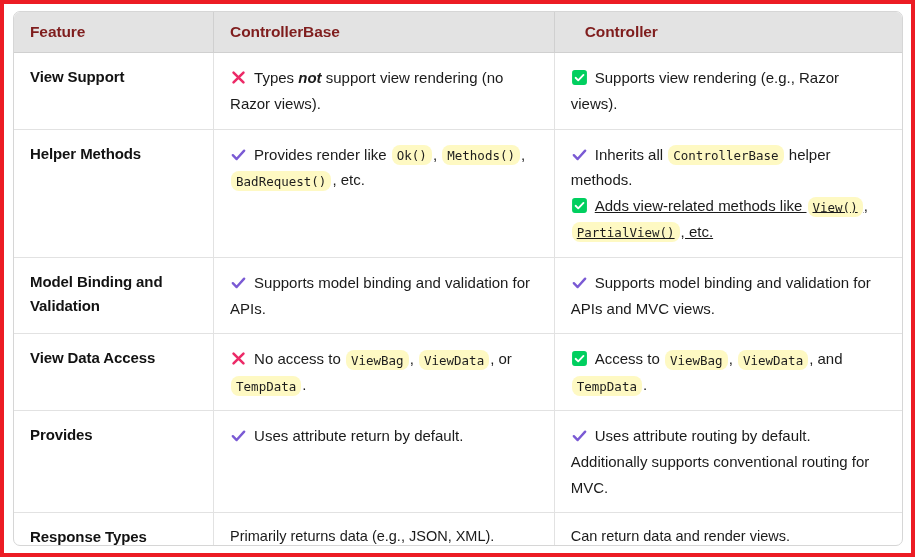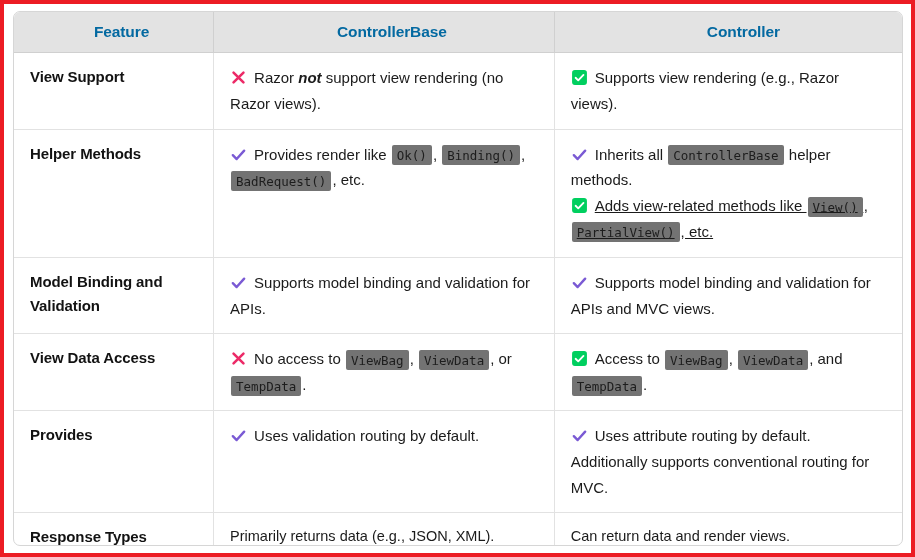--- a/index.html
+++ b/index.html
@@ -40,24 +40,24 @@
     border-collapse: collapse;
     table-layout: fixed;
   }
 
   table.cmp col.c-feature  { width: 198px; }
   table.cmp col.c-base     { width: 338px; }
   table.cmp col.c-ctrl     { width: 345px; }
 
   thead th {
     background: #e3e3e3;
-    text-align: center;
+    text-align: left;
     font-weight: bold;
     font-size: 15.5px;
-    color: #0369a1;
+    color: #7f1d1d;
     padding: 11px 0 11px 16px;
     border-right: 1px solid #d0d0d0;
     border-bottom: 1px solid #d0d0d0;
     vertical-align: middle;
     letter-spacing: -0.1px;
   }
   thead th:last-child { border-right: none; padding-left: 30px; }
 
   tbody td {
     border-right: 1px solid #e2e2e2;
@@ -92,23 +92,23 @@
     vertical-align: -3px;
     margin-right: 7px;
     line-height: 0;
   }
   .ico svg { display: block; }
 
   
   code.chip {
     font-family: "DejaVu Sans Mono", "Liberation Mono", monospace;
     font-size: 12.5px;
-    background: #737373;
+    background: #fef9c3;
     color: #1d1d1d;
-    border-radius: 2px;
+    border-radius: 8px;
     padding: 2.5px 5px;
     margin: 0 1px;
     white-space: nowrap;
   }
 
   b.strong { font-weight: bold; font-style: italic; }
 </style>
 </head>
 <body>
 
@@ -129,40 +129,40 @@
       </thead>
       <tbody>
 
         <tr>
           <td class="feature">View Support</td>
           <td class="body-cell">
             <span class="ico">
               <svg width="17" height="17" viewBox="0 0 24 24">
                   <path d="M5 5 L19 19 M19 5 L5 19" stroke="#ec2a67" stroke-width="3.6" stroke-linecap="round"></path>
                 </svg>
-            </span><span>Razor </span><b class="strong">not</b><span> support view rendering (no Razor views).</span>
+            </span><span>Types </span><b class="strong">not</b><span> support view rendering (no Razor views).</span>
           </td>
           <td class="body-cell">
             <span class="ico">
               <svg width="17" height="17" viewBox="0 0 24 24">
                   <rect x="1.5" y="1.5" width="21" height="21" rx="4" fill="#00cf5f"></rect>
                   <path d="M6.5 12.4 L10.2 16 L17.6 8.4" stroke="#ffffff" stroke-width="2.6" fill="none" stroke-linecap="round" stroke-linejoin="round"></path>
                 </svg>
             </span><span>Supports view rendering (e.g., Razor views).</span>
           </td>
         </tr>
 
         <tr>
           <td class="feature">Helper Methods</td>
           <td class="body-cell">
             <span class="ico">
               <svg width="17" height="17" viewBox="0 0 24 24">
                   <path d="M4 13 L9.4 18.4 L20 6.6" stroke="#7a5ad4" stroke-width="3.4" fill="none" stroke-linecap="round" stroke-linejoin="round"></path>
                 </svg>
-            </span><span>Provides render like </span><code class="chip">Ok()</code><span>, </span><code class="chip">Binding()</code><span>, </span><code class="chip">BadRequest()</code><span>, etc.</span>
+            </span><span>Provides render like </span><code class="chip">Ok()</code><span>, </span><code class="chip">Methods()</code><span>, </span><code class="chip">BadRequest()</code><span>, etc.</span>
           </td>
           <td class="body-cell">
             <span class="line">
               <span class="ico">
                 <svg width="17" height="17" viewBox="0 0 24 24">
                     <path d="M4 13 L9.4 18.4 L20 6.6" stroke="#7a5ad4" stroke-width="3.4" fill="none" stroke-linecap="round" stroke-linejoin="round"></path>
                   </svg>
               </span><span>Inherits all </span><code class="chip">ControllerBase</code><span> helper methods.</span>
             </span>
             <span class="line">
@@ -213,21 +213,21 @@
           </td>
         </tr>
 
         <tr>
           <td class="feature">Provides</td>
           <td class="body-cell">
             <span class="ico">
               <svg width="17" height="17" viewBox="0 0 24 24">
                   <path d="M4 13 L9.4 18.4 L20 6.6" stroke="#7a5ad4" stroke-width="3.4" fill="none" stroke-linecap="round" stroke-linejoin="round"></path>
                 </svg>
-            </span><span>Uses validation routing by default.</span>
+            </span><span>Uses attribute return by default.</span>
           </td>
           <td class="body-cell">
             <span class="ico">
               <svg width="17" height="17" viewBox="0 0 24 24">
                   <path d="M4 13 L9.4 18.4 L20 6.6" stroke="#7a5ad4" stroke-width="3.4" fill="none" stroke-linecap="round" stroke-linejoin="round"></path>
                 </svg>
             </span><span>Uses attribute routing by default. Additionally supports conventional routing for MVC.</span>
           </td>
         </tr>
 

